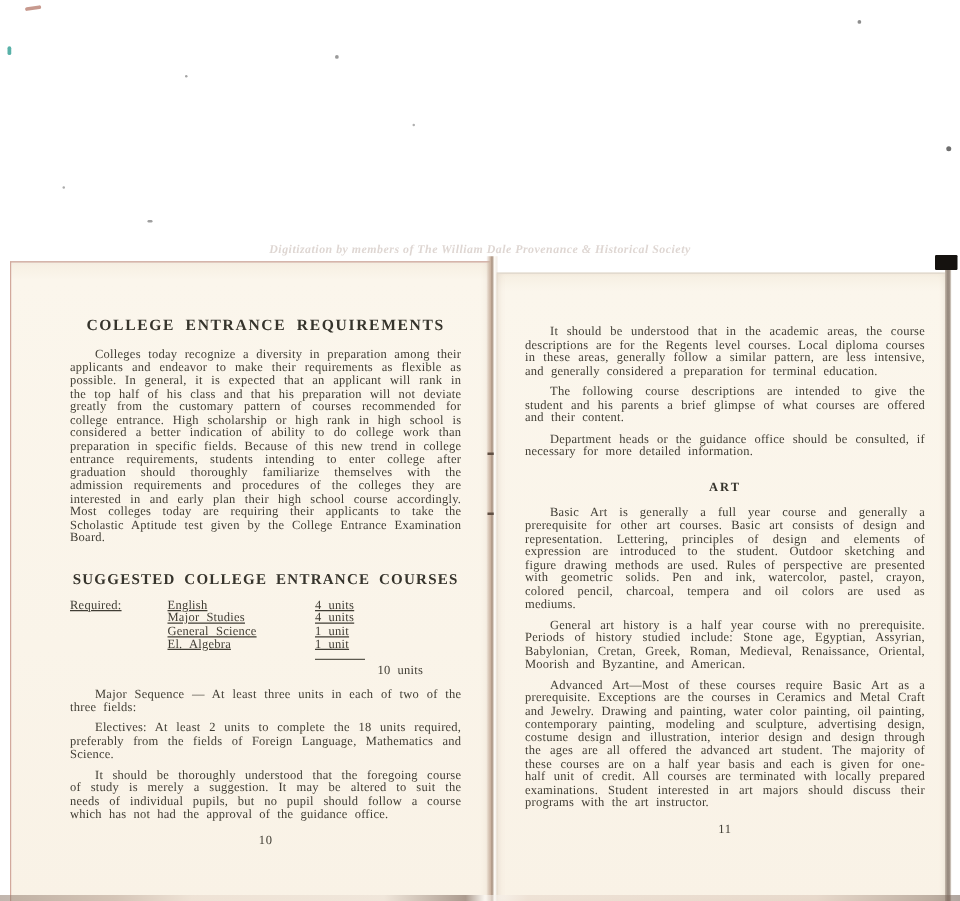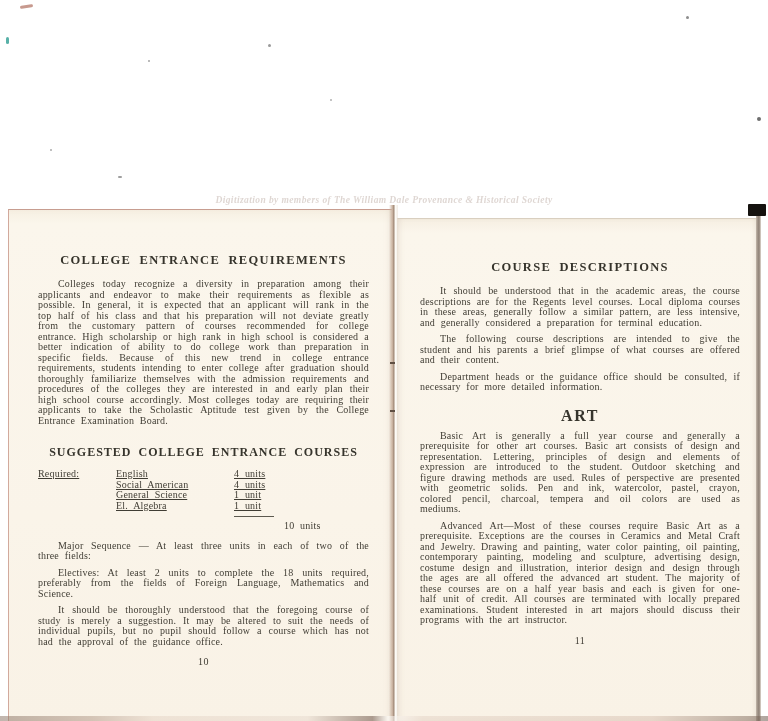--- a/index.html
+++ b/index.html
@@ -29,35 +29,35 @@
     border-top:1px solid #c79d90;border-left:1px solid #d2a99c;
     padding:0;box-sizing:border-box;
     box-shadow:inset -6px 0 8px -6px rgba(150,120,100,.35);
   }
   .page-right{
     left:397px;top:218px;width:360px;height:503px;
     border-top:1px solid #d9cfc0;
     box-sizing:border-box;
     box-shadow:inset 5px 0 7px -5px rgba(150,120,100,.30), inset -4px 0 6px -4px rgba(150,130,110,.25);
   }
-  .inner-l{padding:44px 24px 0 29px;}
+  .inner-l{padding:44px 24px 0 29px;margin-left:18px;}
   .inner-r{padding:42px 17px 0 23px;}
   h1.pg-title{
     margin:0 0 12px 0;text-align:center;
     font-size:12.5px;line-height:13px;font-weight:bold;
     letter-spacing:1.3px;color:#36342c;word-spacing:4px;
   }
   h2.sec-title{
     margin:20px 0 10px 0;text-align:center;
     font-size:12px;line-height:13px;font-weight:bold;
     letter-spacing:1px;color:#36342c;word-spacing:3px;
   }
   h3.sub-title{
     margin:17px 0 10px 0;text-align:center;
-    font-size:16px;line-height:11px;font-weight:bold;
+    font-size:10px;line-height:11px;font-weight:bold;
     letter-spacing:1.6px;color:#36342c;
   }
   p.body{margin:0 0 6px 0;text-align:justify;text-indent:20px;}
   
   .req-table{display:flex;margin:0 0 2px 0;text-decoration:underline;}
   .req-label{width:78px;flex:none;}
   .req-courses{width:118px;flex:none;}
   .req-units{flex:1;}
   .req-courses div,.req-units div{height:10.5px;}
   .sum-rule{
@@ -127,21 +127,21 @@
       <h1 class="pg-title">COLLEGE ENTRANCE REQUIREMENTS</h1>
 
       <p class="body">Colleges today recognize a diversity in preparation among their applicants and endeavor to make their requirements as flexible as possible.  In general, it is expected that an applicant will rank in the top half of his class and that his preparation will not deviate greatly from the customary pattern of courses recommended for college entrance.  High scholarship or high rank in high school is considered a better indication of ability to do college work than preparation in specific fields.  Because of this new trend in college entrance requirements, students intending to enter college after graduation should thoroughly familiarize themselves with the admission requirements and procedures of the colleges they are interested in and early plan their high school course accordingly.  Most colleges today are requiring their applicants to take the Scholastic Aptitude test given by the College Entrance Examination Board.</p>
 
       <h2 class="sec-title">SUGGESTED COLLEGE ENTRANCE COURSES</h2>
 
       <div class="req-table">
         <div class="req-label">Required:</div>
         <div class="req-courses">
           <div>English</div>
-          <div>Social American</div>
+          <div>Major Studies</div>
           <div>General Science</div>
           <div>El. Algebra</div>
         </div>
         <div class="req-units">
           <div>4 units</div>
           <div>4 units</div>
           <div>1 unit</div>
           <div>1 unit</div>
         </div>
       </div>
@@ -152,29 +152,29 @@
       <p class="body">Major Sequence — At least three units in each of two of the three fields:</p>
       <p class="body">Electives:  At least 2 units to complete the 18 units required, preferably from the fields of Foreign Language, Mathematics and Science.</p>
       <p class="body">It should be thoroughly understood that the foregoing course of study is merely a suggestion.  It may be altered to suit the needs of individual pupils, but no pupil should follow a course which has not had the approval of the guidance office.</p>
 
       <div class="pagenum">10</div>
     </div>
   </div>
 
   <div class="page page-right">
     <div class="inner-r">
-      <h1 class="pg-title">COURSE DESCRIPTIONS</h1>
 
       <p class="body">It should be understood that in the academic areas, the course descriptions are for the Regents level courses.  Local diploma courses in these areas, generally follow a similar pattern, are less intensive, and generally considered a preparation for terminal education.</p>
       <p class="body">The following course descriptions are intended to give the student and his parents a brief glimpse of what courses are offered and their content.</p>
       <p class="body">Department heads or the guidance office should be consulted, if necessary for more detailed information.</p>
 
       <h3 class="sub-title">ART</h3>
 
       <p class="body">Basic Art is generally a full year course and generally a prerequisite for other art courses.  Basic art consists of design and representation. Lettering, principles of design and elements of expression are introduced to the student.  Outdoor sketching and figure drawing methods are used.  Rules of perspective are presented with geometric solids.  Pen and ink, watercolor, pastel, crayon, colored pencil, charcoal, tempera and oil colors are used as mediums.</p>
+      <p class="body">General art history is a half year course with no prerequisite.  Periods of history studied include:  Stone age, Egyptian, Assyrian, Babylonian, Cretan, Greek, Roman, Medieval, Renaissance, Oriental, Moorish and Byzantine, and American.</p>
       <p class="body">Advanced Art—Most of these courses require Basic Art as a prerequisite.  Exceptions are the courses in Ceramics and Metal Craft and Jewelry.  Drawing and painting, water color painting, oil painting, contemporary painting, modeling and sculpture, advertising design, costume design and illustration, interior design and design through the ages are all offered the advanced art student.  The majority of these courses are on a half year basis and each is given for one-half unit of credit.  All courses are terminated with locally prepared examinations.  Student interested in art majors should discuss their programs with the art instructor.</p>
 
       <div class="pagenum">11</div>
     </div>
   </div>
 
   <div class="gutter">
     <div class="gutter-tick" style="top:157px"></div>
     <div class="gutter-tick" style="top:205px"></div>
   </div>

